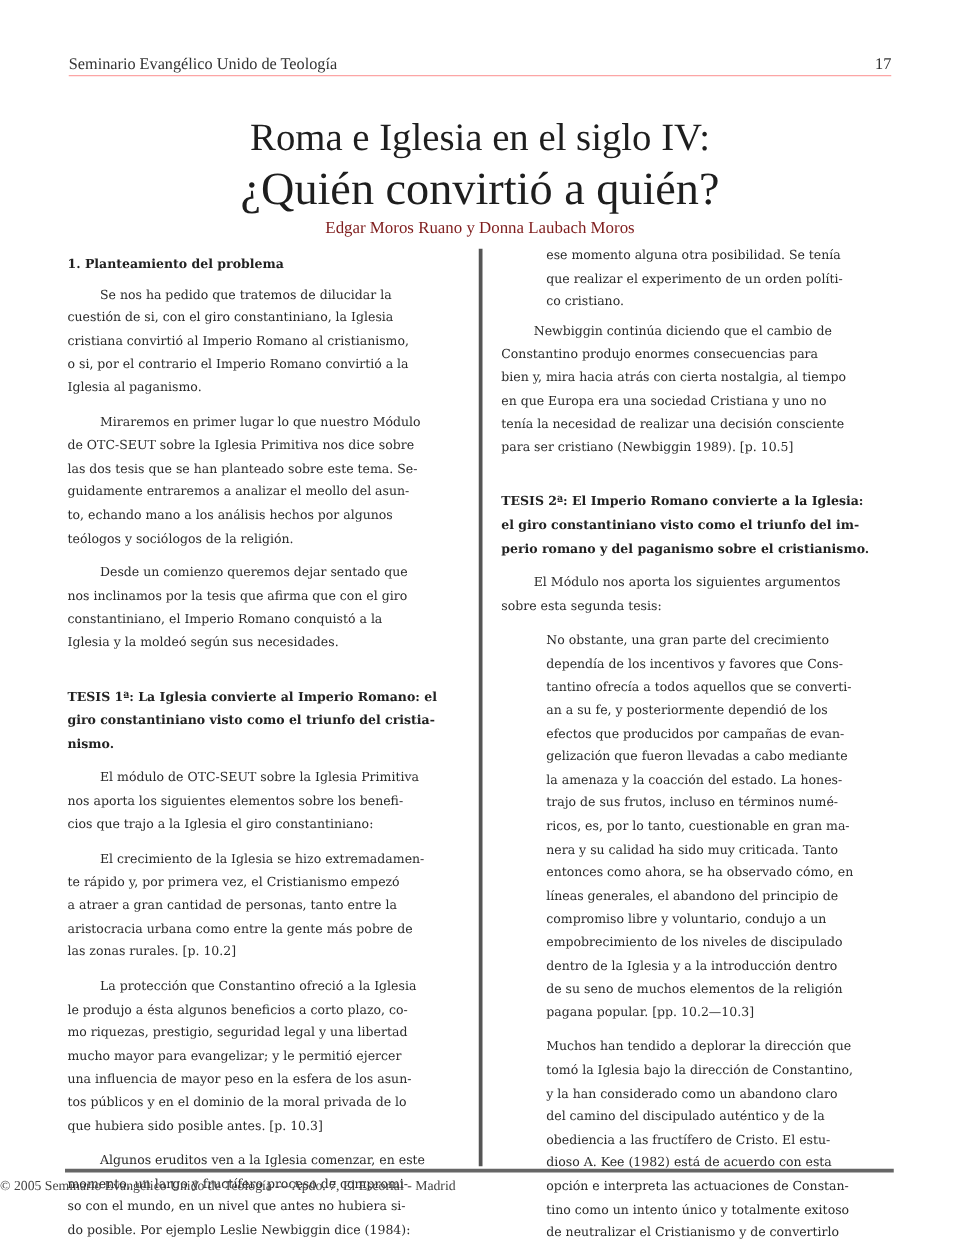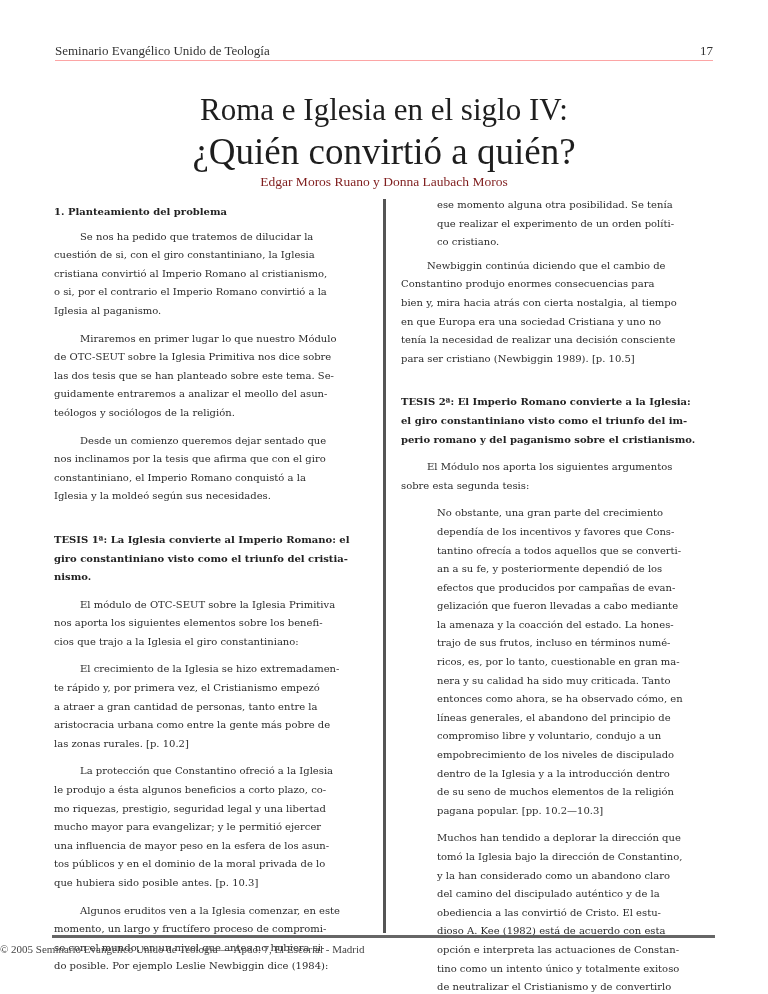--- a/index.html
+++ b/index.html
@@ -53,20 +53,21 @@
     <span class="ln">cristiana convirtió al Imperio Romano al cristianismo,</span>
     <span class="ln">o si, por el contrario el Imperio Romano convirtió a la</span>
     <span class="ln">Iglesia al paganismo.</span>
   </div>
   <span class="gap"></span>
   <div>
     <span class="ln ind">Miraremos en primer lugar lo que nuestro Módulo</span>
     <span class="ln">de OTC-SEUT sobre la Iglesia Primitiva nos dice sobre</span>
     <span class="ln">las dos tesis que se han planteado sobre este tema. Se-</span>
     <span class="ln">guidamente entraremos a analizar el meollo del asun-</span>
+    <span class="ln">to, echando mano a los análisis hechos por algunos</span>
     <span class="ln">teólogos y sociólogos de la religión.</span>
   </div>
   <span class="gap"></span>
   <div>
     <span class="ln ind">Desde un comienzo queremos dejar sentado que</span>
     <span class="ln">nos inclinamos por la tesis que afirma que con el giro</span>
     <span class="ln">constantiniano, el Imperio Romano conquistó a la</span>
     <span class="ln">Iglesia y la moldeó según sus necesidades.</span>
   </div>
   <span class="gap-l"></span>
@@ -154,21 +155,21 @@
     <span class="ln bq">dentro de la Iglesia y a la introducción dentro</span>
     <span class="ln bq">de su seno de muchos elementos de la religión</span>
     <span class="ln bq">pagana popular. [pp. 10.2—10.3]</span>
   </div>
   <span class="gap"></span>
   <div>
     <span class="ln bq">Muchos han tendido a deplorar la dirección que</span>
     <span class="ln bq">tomó la Iglesia bajo la dirección de Constantino,</span>
     <span class="ln bq">y la han considerado como un abandono claro</span>
     <span class="ln bq">del camino del discipulado auténtico y de la</span>
-    <span class="ln bq">obediencia a las convirtió de Cristo. El estu-</span>
+    <span class="ln bq">obediencia a las fructífero de Cristo. El estu-</span>
     <span class="ln bq">dioso A. Kee (1982) está de acuerdo con esta</span>
     <span class="ln bq">opción e interpreta las actuaciones de Constan-</span>
     <span class="ln bq">tino como un intento único y totalmente exitoso</span>
     <span class="ln bq">de neutralizar el Cristianismo y de convertirlo</span>
 
   </div>
 </div>
 
 <div class="footrule"></div>
 <div class="footer">© 2005 Seminario Evangélico Unido de Teología — Apdo. 7, El Escorial - Madrid</div>

